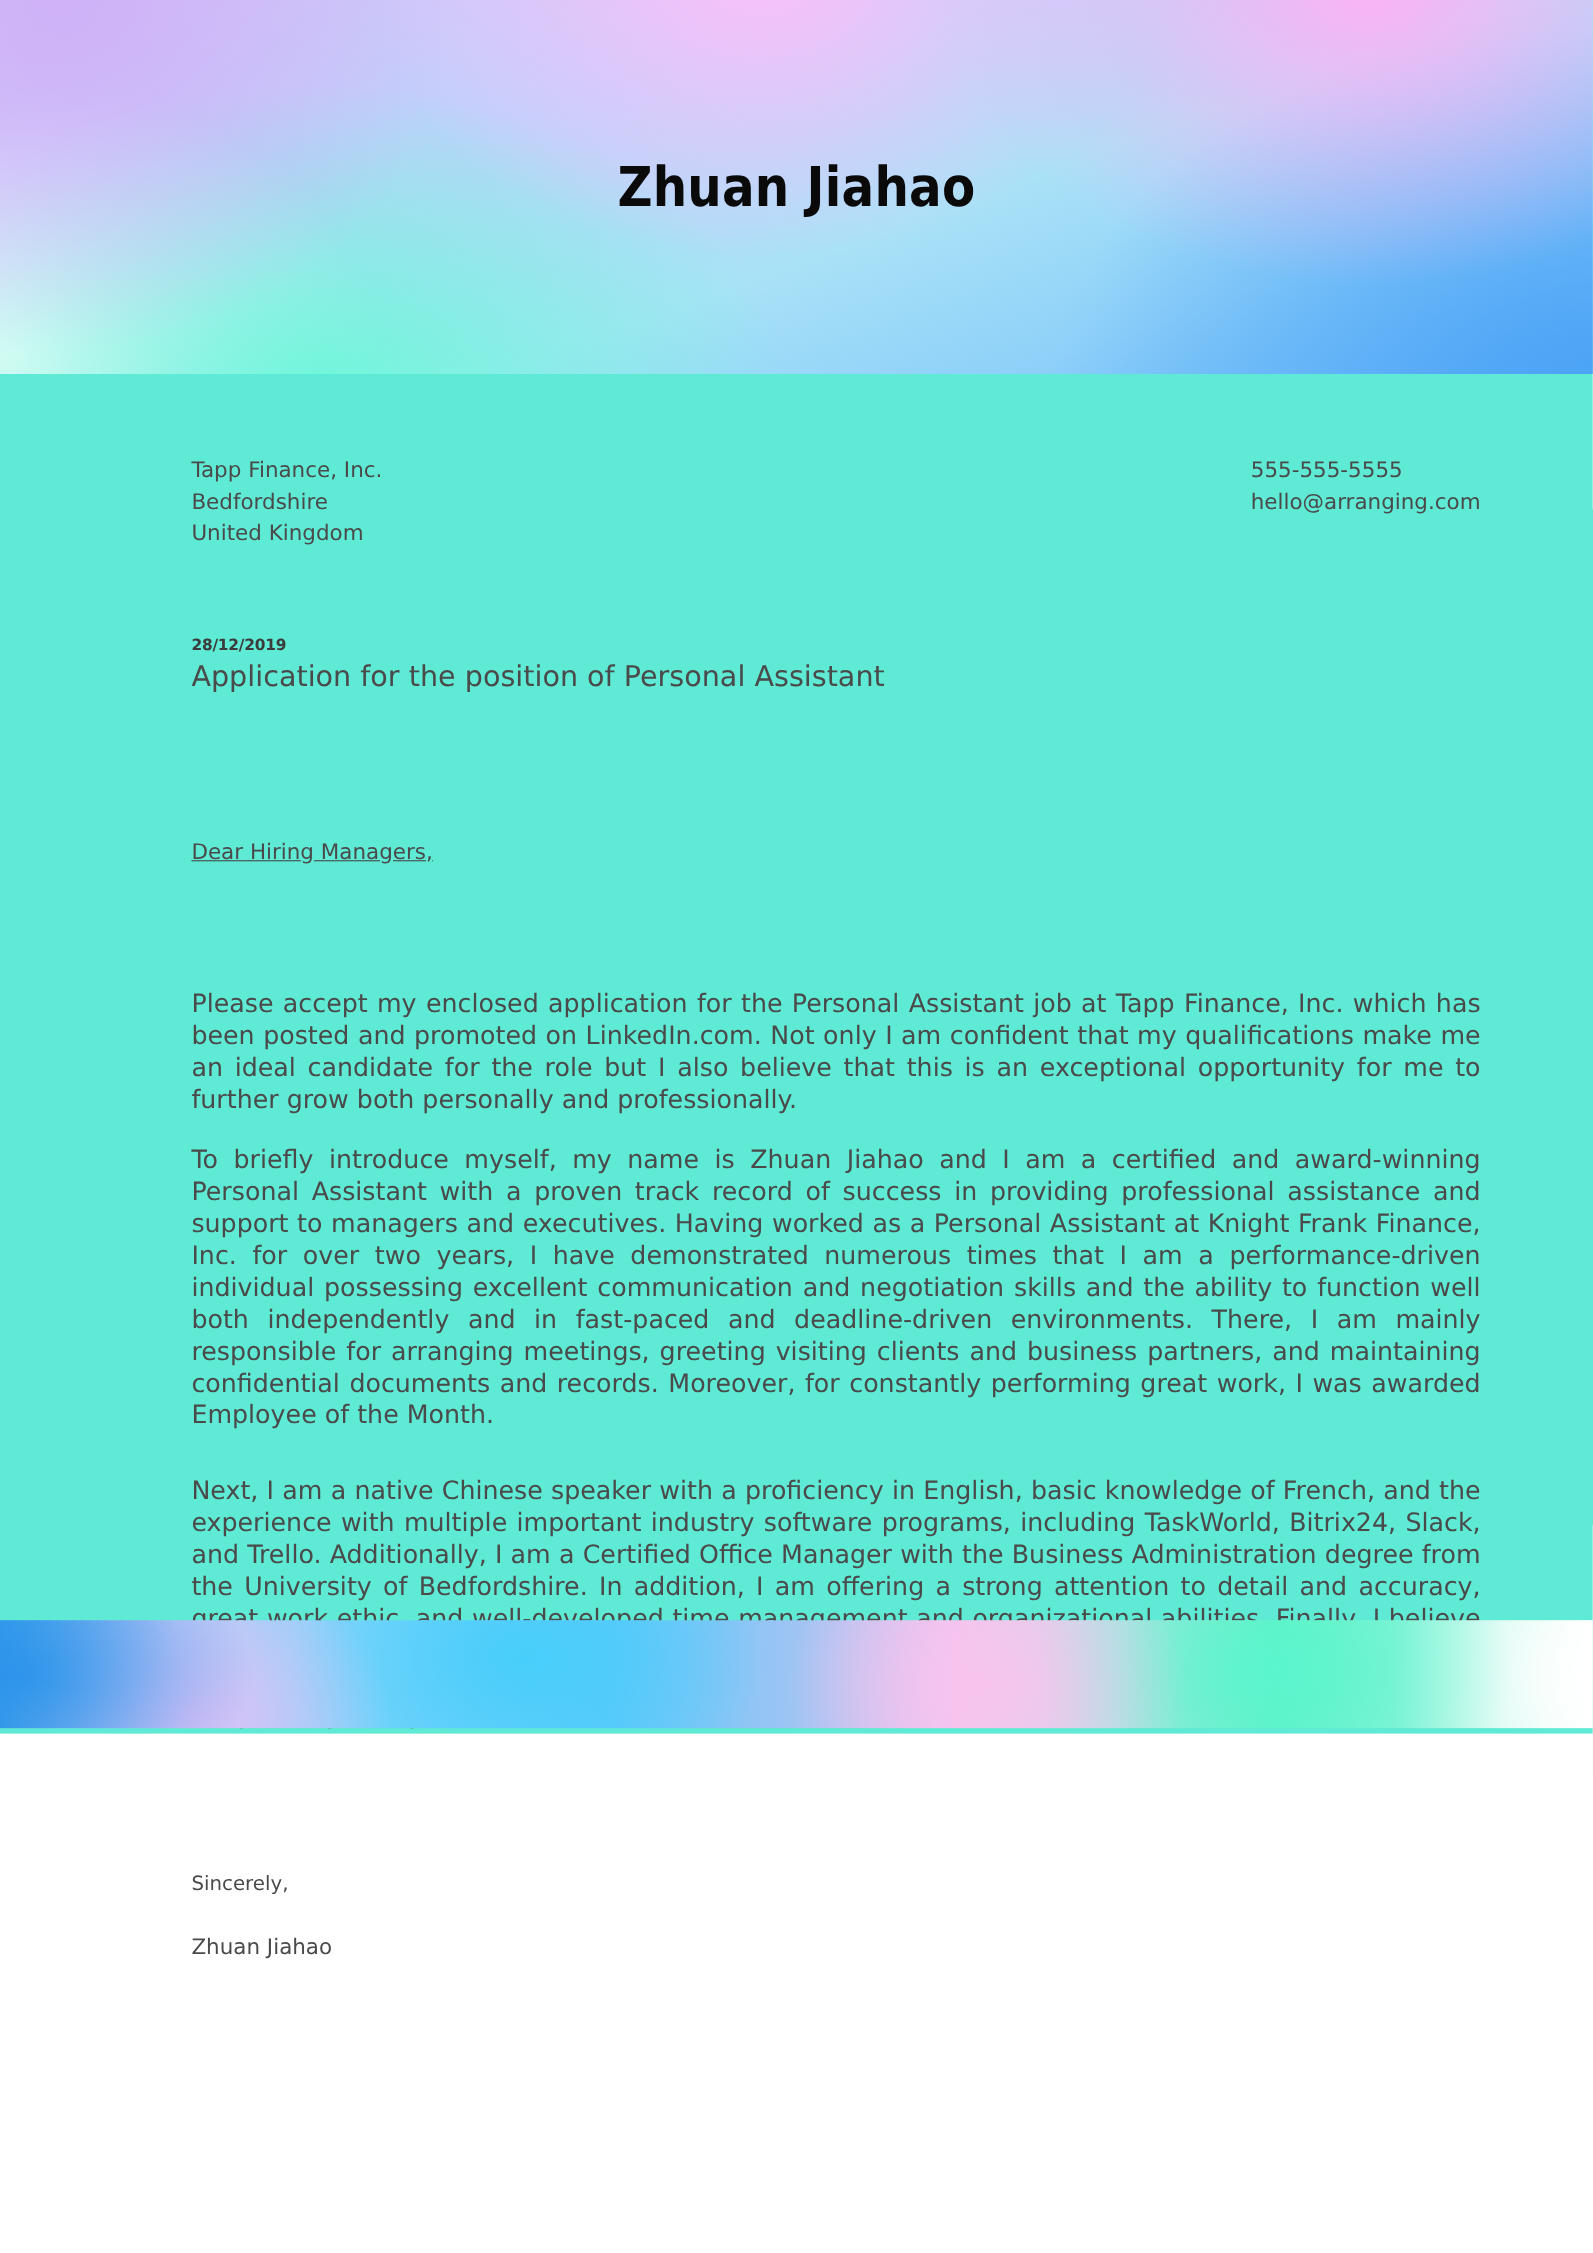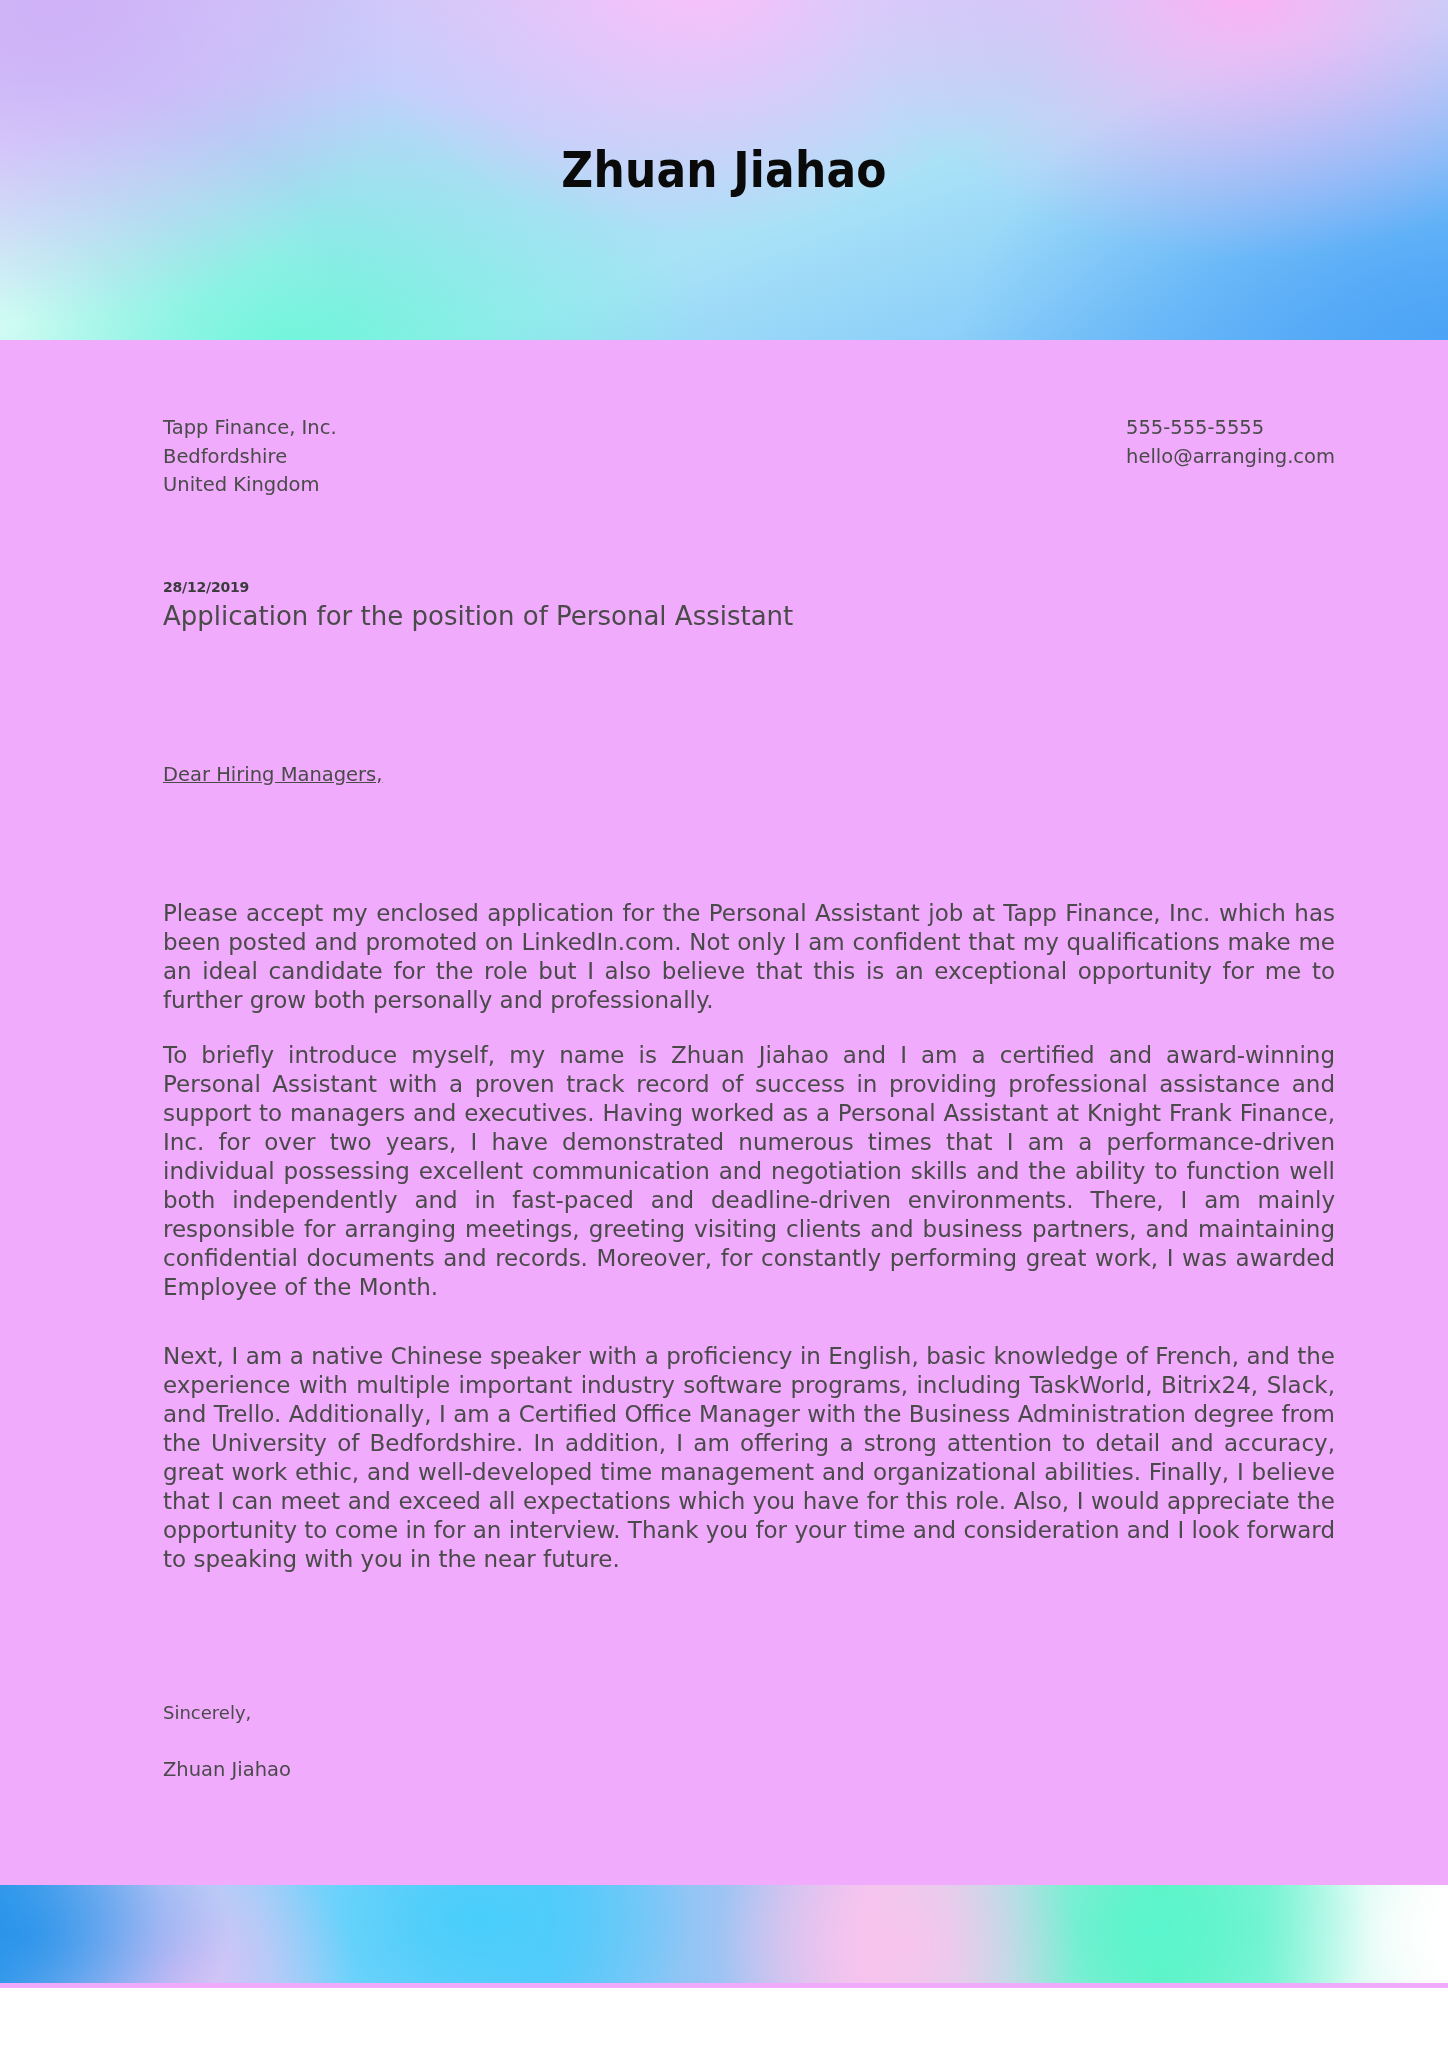--- a/index.html
+++ b/index.html
@@ -11,23 +11,23 @@
   body {
     font-family: "DejaVu Sans", sans-serif;
     width: 1448px;
     height: 2048px;
     position: relative;
     overflow: hidden;
   }
 
   .page {
     width: 1448px;
-    height: 1988px;
+    height: 1576px;
     position: relative;
-    background: #f0abfc;
+    background: #5eead4;
     box-sizing: border-box;
   }
 
   
   .header-band {
     position: absolute;
     left: 0;
     top: 0;
     width: 1448px;
     height: 340px;
@@ -84,21 +84,21 @@
         #f3c3ee 60%,
         #bfe0e8 70%,
         #63efc0 80%,
         #8ff2d9 88%,
         #ffffff 100%);
   }
 
   
   .doc-body {
     position: absolute;
-    left: 163px;
+    left: 174px;
     top: 340px;
     width: 1172px;
   }
 
   .meta-row {
     display: flex;
     justify-content: space-between;
     align-items: flex-start;
     margin-top: 74px;
   }

